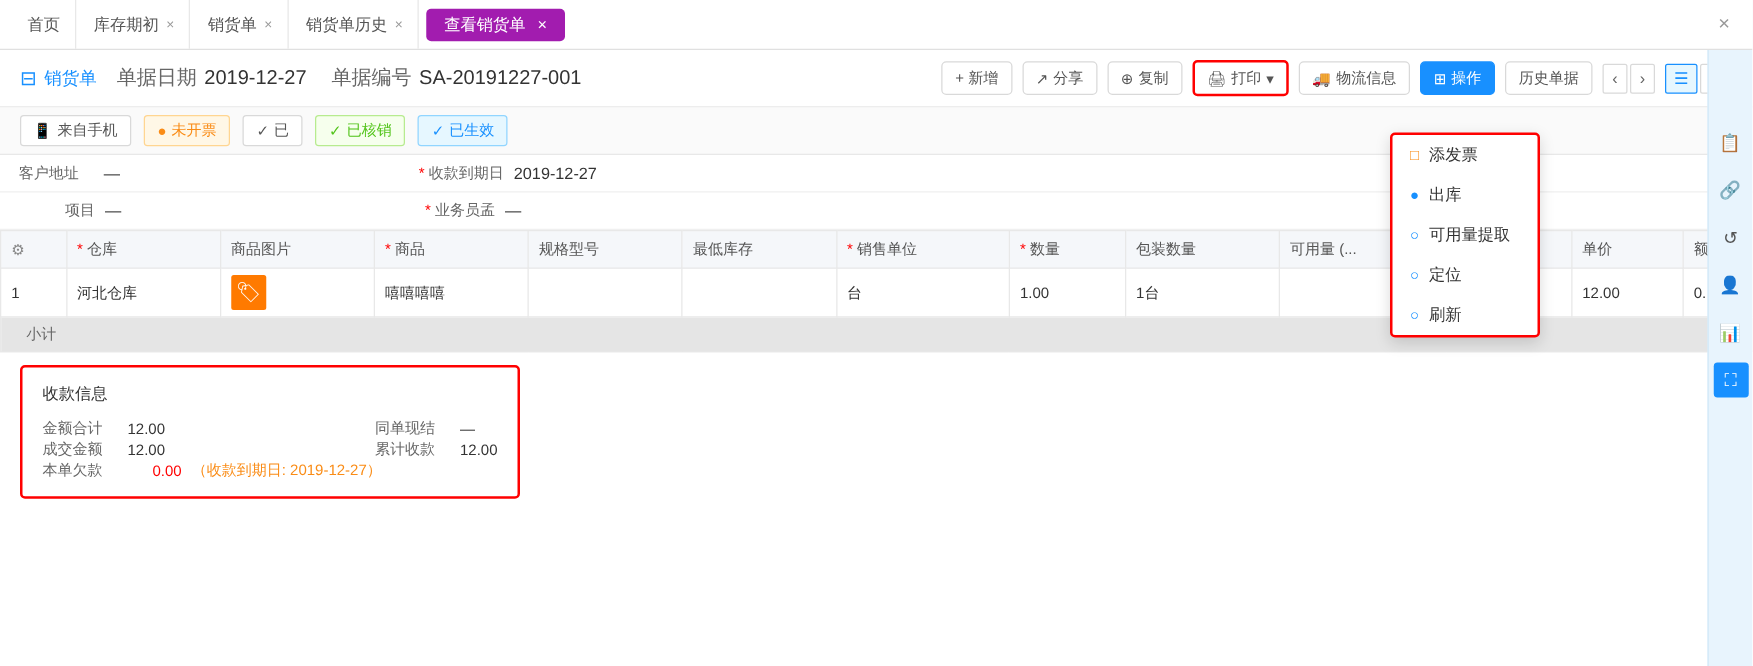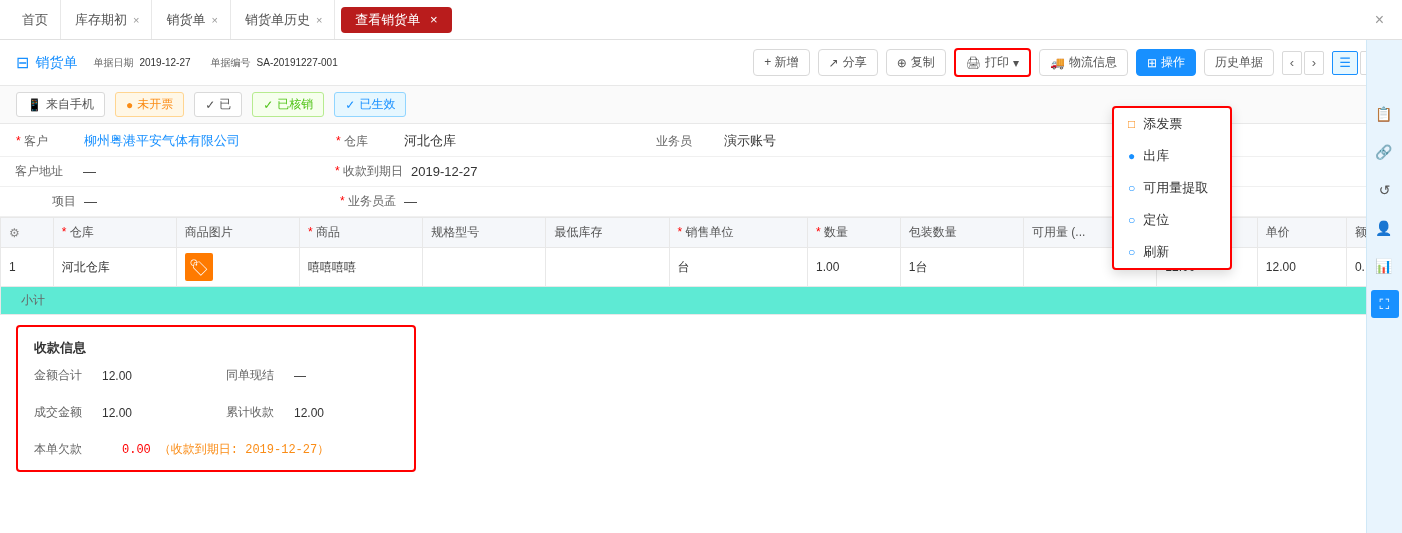--- a/index.html
+++ b/index.html
@@ -12,21 +12,21 @@
       height: 40px; gap: 2px;
     }
     .tab {
       display: flex; align-items: center; padding: 0 12px;
       height: 100%; cursor: pointer; font-size: 13px;
       border-right: 1px solid #e8e8e8; gap: 6px;
       color: #555;
     }
     .tab .close-icon { font-size: 11px; color: #999; cursor: pointer; }
     .tab-special {
-      background: #b91c1c; color: #fff; border-radius: 4px;
+      background: #a21caf; color: #fff; border-radius: 4px;
       padding: 4px 14px; cursor: pointer; margin-left: 4px;
     }
     .tab-close-btn {
       margin-left: auto; cursor: pointer; font-size: 16px; color: #999; padding: 0 8px;
     }
 
     
     .main-content {
       background: #fff; margin: 0; height: calc(533px - 40px);
       overflow: hidden; position: relative;
@@ -36,21 +36,21 @@
     .doc-header {
       display: flex; align-items: center; padding: 8px 16px;
       border-bottom: 1px solid #e8e8e8; gap: 16px;
       background: #fff;
     }
     .doc-title {
       display: flex; align-items: center; gap: 6px;
       color: #1890ff; font-size: 14px; font-weight: 500;
     }
     .doc-meta { display: flex; align-items: center; gap: 20px; flex: 1; }
-    .doc-meta-item { display: flex; align-items: center; gap: 6px; font-size: 10px; }
+    .doc-meta-item { display: flex; align-items: center; gap: 6px; font-size: 16px; }
     .doc-meta-label { color: #666; }
     .doc-meta-value { color: #333; }
 
     
     .toolbar {
       display: flex; align-items: center; gap: 8px; margin-left: auto;
     }
     .toolbar-btn {
       display: flex; align-items: center; gap: 4px;
       padding: 4px 10px; border: 1px solid #d9d9d9;
@@ -98,31 +98,31 @@
     }
     .data-table th {
       background: #f5f7fa; border: 1px solid #e8e8e8;
       padding: 6px 8px; text-align: left; color: #555;
       font-weight: 500; white-space: nowrap;
     }
     .data-table td {
       border: 1px solid #e8e8e8; padding: 5px 8px;
       background: #fff; white-space: nowrap;
     }
-    .data-table tr.subtotal td { background: #5eead4; color: #666; padding-left: 20px; }
+    .data-table tr.subtotal td { background: #e5e5e5; color: #666; padding-left: 20px; }
     .gear-icon { color: #888; }
 
     
     .bottom-section { display: flex; padding: 10px 16px; gap: 20px; }
     .payment-info {
       border: 2px solid #f00; border-radius: 4px;
       padding: 12px 16px; min-width: 400px;
     }
-    .payment-title { font-weight: bold; font-size: 13px; margin-bottom: 10px; }
-    .payment-grid { display: grid; grid-template-columns: 1fr 1fr; gap: 20px 20px; }
+    .payment-title { font-weight: normal; font-size: 13px; margin-bottom: 10px; }
+    .payment-grid { display: grid; grid-template-columns: 1fr; gap: 0 20px; }
     .payment-row { display: flex; align-items: center; gap: 8px; font-size: 12px; }
     .payment-label { color: #666; min-width: 60px; }
     .payment-value { color: #333; }
     .payment-value.red { color: #f00; margin-left: 20px; }
     .payment-value.orange { color: #fa8c16; }
 
     
     .dropdown-menu {
       position: absolute; top: 66px; right: 170px;
       background: #fff; border: 2px solid #f00; border-radius: 4px;
@@ -271,34 +271,20 @@
       <span class="status-badge status-verified">
         <span>✓</span>
         <span>已核销</span>
       </span>
       <span class="status-badge status-effective">
         <span>✓</span>
         <span>已生效</span>
       </span>
     </div>
 
-    <div class="form-section" style="padding:8px 16px 6px;">
-      <div class="form-row">
-        <span class="form-label required">客户</span>
-        <span class="form-value link">柳州粤港平安气体有限公司</span>
-      </div>
-      <div class="form-row">
-        <span class="form-label required">仓库</span>
-        <span class="form-value">河北仓库</span>
-      </div>
-      <div class="form-row">
-        <span class="form-label">业务员</span>
-        <span class="form-value">演示账号</span>
-      </div>
-    </div>
 
     <div class="form-section" style="padding:6px 15px; border-bottom: 1px solid #f0f0f0;">
       <div class="form-row">
         <span class="form-label">客户地址</span>
         <span class="form-value">—</span>
       </div>
       <div class="form-row" style="min-width:250px;">
         <span class="form-label required">收款到期日</span>
         <span class="form-value">2019-12-27</span>
       </div>
@@ -372,21 +358,21 @@
             <span class="payment-value">—</span>
           </div>
           <div class="payment-row">
             <span class="payment-label">成交金额</span>
             <span class="payment-value">12.00</span>
           </div>
           <div class="payment-row">
             <span class="payment-label">累计收款</span>
             <span class="payment-value">12.00</span>
           </div>
-          <div class="payment-row" style="grid-column: span 2; font-family: Liberation Mono, monospace;">
+          <div class="payment-row" style="grid-column: span 2;">
             <span class="payment-label">本单欠款</span>
             <span class="payment-value red">0.00</span>
             <span class="payment-value orange">（收款到期日: 2019-12-27）</span>
           </div>
         </div>
       </div>
     </div>
 
     <div class="dropdown-menu">
       <div class="dropdown-item">

